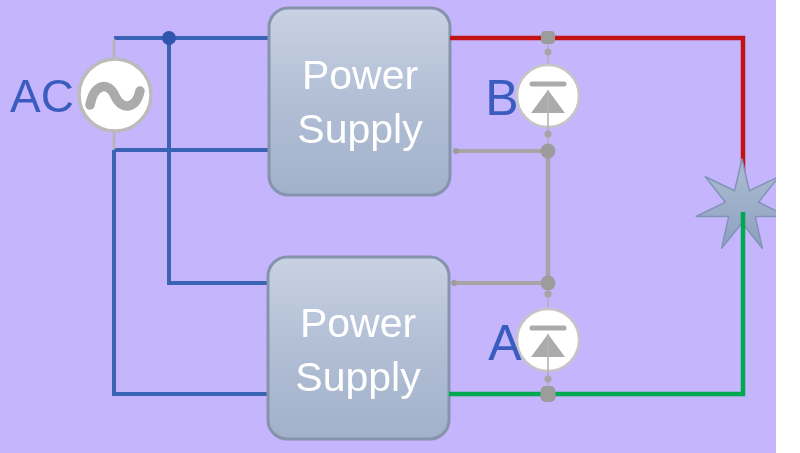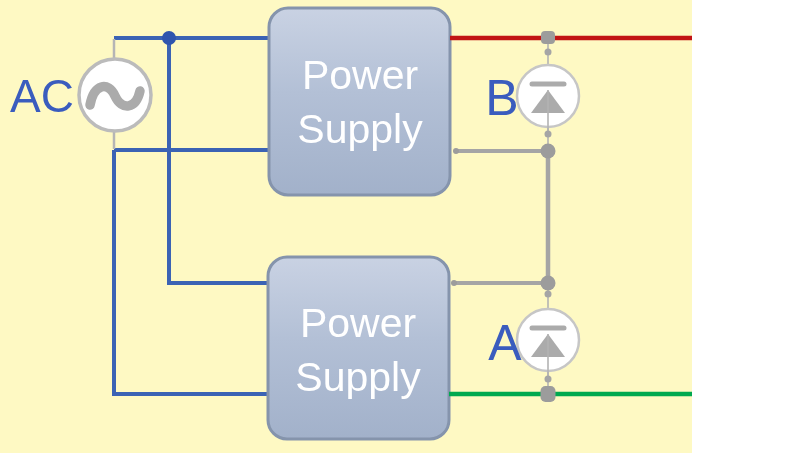--- a/index.html
+++ b/index.html
@@ -1,20 +1,20 @@
 <!DOCTYPE html>
 <html><head>
 <meta charset="utf-8">
 <style>
   html, body { margin: 0; padding: 0; background: #ffffff; }
   .stage {
     position: relative;
-    width: 692px;
+    width: 776px;
     height: 453px;
-    background: #fef9c3;
+    background: #c4b5fd;
     overflow: hidden;
     font-family: "Liberation Sans", sans-serif;
   }
   svg text {
     font-family: "Liberation Sans", sans-serif;
   }
   .box-label {
     fill: #ffffff;
     font-size: 41px;
     text-anchor: middle;

